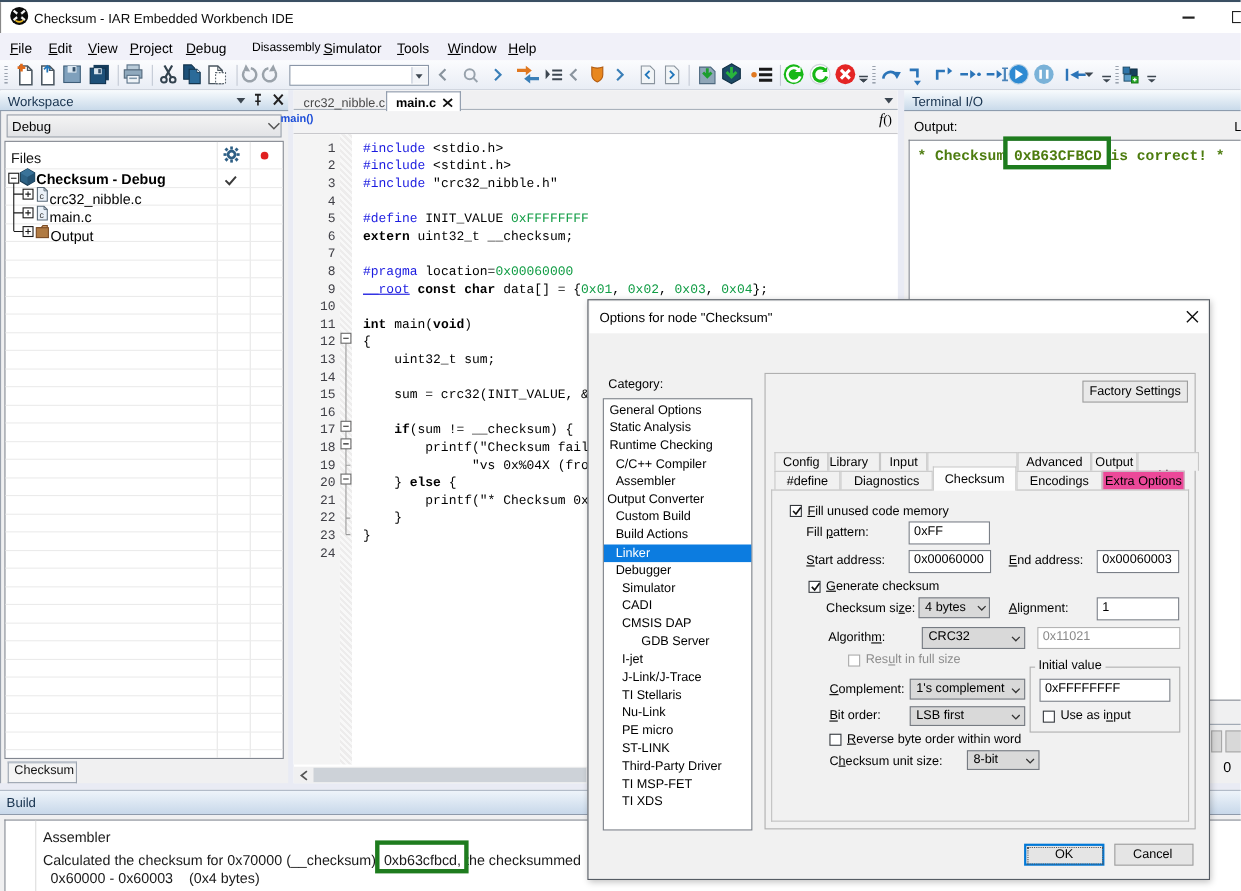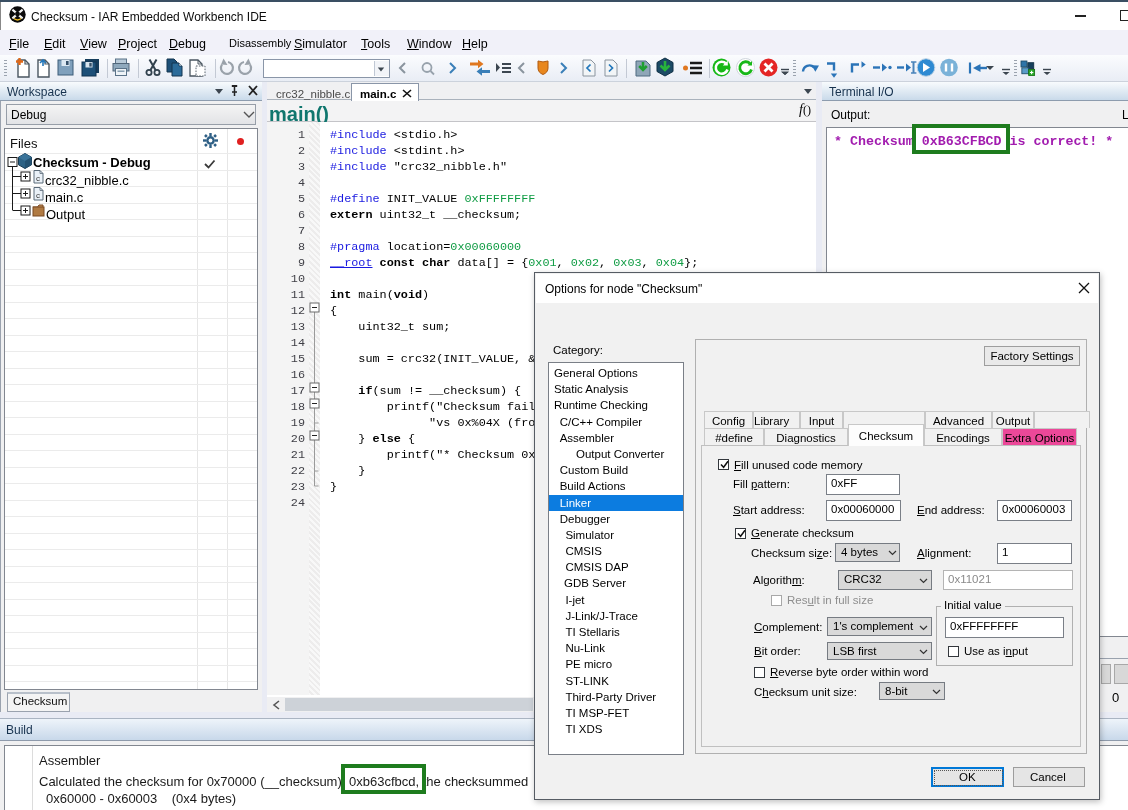--- a/index.html
+++ b/index.html
@@ -359,21 +359,21 @@
 <div class="a" style="left:267px;top:82px;width:549px;height:18px;background:#f0f0f2;border-bottom:1px solid #aab2bc;box-sizing:border-box"></div>
 <div class="a" style="left:276px;top:88px;font-size:11.5px;color:#4a4a4a">crc32_nibble.c</div>
 <div class="a" style="left:351px;top:83px;width:68px;height:18px;background:#fff;border:1px solid #8a96a8;border-bottom:none;box-sizing:border-box;z-index:2"></div>
 <div class="a" style="left:360px;top:88px;font-size:11.5px;font-weight:bold;color:#000;z-index:3">main.c</div>
 <svg class="a" style="left:402px;top:89px;z-index:3" width="10" height="9">
     <path d="M1 1 l8 7 M9 1 l-8 7" stroke="#111" stroke-width="1.6"></path>
   </svg>
 <div class="a tri-d" style="left:804px;top:89px"></div>
 
 <div class="a" style="left:267px;top:100px;width:549px;height:22px;background:#f3f3f4;border-bottom:1px solid #c4c4c8;box-sizing:border-box"></div>
-<div class="a" style="left:269px;top:103px;font-size:20px;font-weight:bold;color:#0f766e">main()</div>
+<div class="a" style="left:255px;top:103px;font-size:10px;font-weight:bold;color:#1d4ed8">main()</div>
 <div class="a" style="left:799px;top:102px;font-size:14px;color:#000;font-family:'Liberation Serif',serif;font-style:italic">f<span style="font-style:normal;font-size:12px">()</span></div>
 
 <div class="a" style="left:267px;top:122px;width:549px;height:573px;background:#fff"></div>
 <div class="a" style="left:267px;top:122px;width:42px;height:573px;background:#f4f4f4"></div>
 <div class="a" style="left:309px;top:122px;width:11px;height:573px;background-image:repeating-linear-gradient(45deg,#f8f8f8 0 2px,#edecec 2px 4px)"></div>
 <pre class="a mono" id="gutter" style="left:267px;top:127px;width:38px;margin:0;font-size:11.8px;line-height:16px;text-align:right;color:#3f3f46">1
 2
 3
 4
 5
@@ -447,21 +447,21 @@
     <path d="M7 1 l-5 4 5 4" fill="none" stroke="#555" stroke-width="1.6"></path>
   </svg>
 <div class="a" style="left:285px;top:698px;width:248px;height:13px;background:#cdd2d8"></div>
 
 <div class="a" style="left:822px;top:82px;width:306px;height:630px;background:#f0f0f1"></div>
 <div class="a" style="left:822px;top:82px;width:306px;height:19px;background:linear-gradient(#f8fbfd,#c9daea);border-bottom:1px solid #8d9cae;box-sizing:border-box"></div>
 <div class="a hdrtxt" style="left:829px;top:85px">Terminal I/O</div>
 <div class="a" style="left:831px;top:108px;font-size:12px;color:#000">Output:</div>
 <div class="a" style="left:1122px;top:108px;font-size:12px;color:#000">L</div>
 <div class="a" style="left:826px;top:127px;width:302px;height:510px;background:#fff;border:1px solid #828790;border-right:none;box-sizing:border-box"></div>
-<div class="a mono" id="termline" style="left:834px;top:134px;font-size:13.3px;font-weight:bold;color:#a21caf;white-space:pre">* Checksum <span id="thex">0xB63CFBCD</span> is correct! *</div>
+<div class="a mono" id="termline" style="left:834px;top:134px;font-size:13.3px;font-weight:bold;color:#4d7c0f;white-space:pre">* Checksum <span id="thex">0xB63CFBCD</span> is correct! *</div>
 <div class="a" style="left:912px;top:124px;width:98px;height:30px;border:4px solid #1e7c1e;box-sizing:border-box"></div>
 
 <div class="a" style="left:1097px;top:658px;width:31px;height:1px;background:#9aa2ae"></div>
 <div class="a" style="left:1101px;top:664px;width:8px;height:18px;background:#d8d8d8;border:1px solid #a8a8a8"></div>
 <div class="a" style="left:1114px;top:664px;width:14px;height:18px;background:#d8d8d8;border:1px solid #a8a8a8"></div>
 <div class="a" style="left:1112px;top:690px;font-size:13px;color:#000">0</div>
 
 <div class="a" style="left:534px;top:272px;width:566px;height:528px;background:#f1f1f1;border:1.5px solid #565c64;box-sizing:border-box;box-shadow:1px 2px 6px rgba(0,0,0,0.25)"></div>
 <div class="a" style="left:536px;top:274px;width:562px;height:29px;background:#fff"></div>
 <div class="a" style="left:545px;top:282px;font-size:12px;color:#000">Options for node "Checksum"</div>
@@ -470,29 +470,29 @@
   </svg>
 <div class="a lbl" style="left:553px;top:344px">Category:</div>
 
 <div class="a" style="left:548px;top:362px;width:136px;height:393px;background:#fff;border:1px solid #7a7f87;box-sizing:border-box"></div>
 <div class="a" id="cats" style="left:549px;top:365px;width:134px;font-size:11.5px;color:#000">
     <div style="height:16.2px;line-height:16.2px;padding-left:5px;white-space:nowrap">General Options</div>
     <div style="height:16.2px;line-height:16.2px;padding-left:5px;white-space:nowrap">Static Analysis</div>
     <div style="height:16.2px;line-height:16.2px;padding-left:5px;white-space:nowrap">Runtime Checking</div>
     <div style="height:16.2px;line-height:16.2px;padding-left:10.7px;white-space:nowrap">C/C++ Compiler</div>
     <div style="height:16.2px;line-height:16.2px;padding-left:10.7px;white-space:nowrap">Assembler</div>
-    <div style="height:16.2px;line-height:16.2px;padding-left:27px;white-space:nowrap">Output Converter</div>
+    <div style="height:16.2px;line-height:16.2px;padding-left:3px;white-space:nowrap">Output Converter</div>
     <div style="height:16.2px;line-height:16.2px;padding-left:10.7px;white-space:nowrap">Custom Build</div>
     <div style="height:16.2px;line-height:16.2px;padding-left:10.7px;white-space:nowrap">Build Actions</div>
     <div style="height:16.2px;line-height:16.2px;padding-left:10.7px;background:#0c7ce0;color:#fff;white-space:nowrap">Linker</div>
     <div style="height:16.2px;line-height:16.2px;padding-left:10.7px;white-space:nowrap">Debugger</div>
     <div style="height:16.2px;line-height:16.2px;padding-left:16.4px;white-space:nowrap">Simulator</div>
-    <div style="height:16.2px;line-height:16.2px;padding-left:16.4px;white-space:nowrap">CMSIS</div>
+    <div style="height:16.2px;line-height:16.2px;padding-left:16.4px;white-space:nowrap">CADI</div>
     <div style="height:16.2px;line-height:16.2px;padding-left:16.4px;white-space:nowrap">CMSIS DAP</div>
-    <div style="height:16.2px;line-height:16.2px;padding-left:15px;white-space:nowrap">GDB Server</div>
+    <div style="height:16.2px;line-height:16.2px;padding-left:34px;white-space:nowrap">GDB Server</div>
     <div style="height:16.2px;line-height:16.2px;padding-left:16.4px;white-space:nowrap">I-jet</div>
     <div style="height:16.2px;line-height:16.2px;padding-left:16.4px;white-space:nowrap">J-Link/J-Trace</div>
     <div style="height:16.2px;line-height:16.2px;padding-left:16.4px;white-space:nowrap">TI Stellaris</div>
     <div style="height:16.2px;line-height:16.2px;padding-left:16.4px;white-space:nowrap">Nu-Link</div>
     <div style="height:16.2px;line-height:16.2px;padding-left:16.4px;white-space:nowrap">PE micro</div>
     <div style="height:16.2px;line-height:16.2px;padding-left:16.4px;white-space:nowrap">ST-LINK</div>
     <div style="height:16.2px;line-height:16.2px;padding-left:16.4px;white-space:nowrap">Third-Party Driver</div>
     <div style="height:16.2px;line-height:16.2px;padding-left:16.4px;white-space:nowrap">TI MSP-FET</div>
     <div style="height:16.2px;line-height:16.2px;padding-left:16.4px;white-space:nowrap">TI XDS</div>
   </div>

